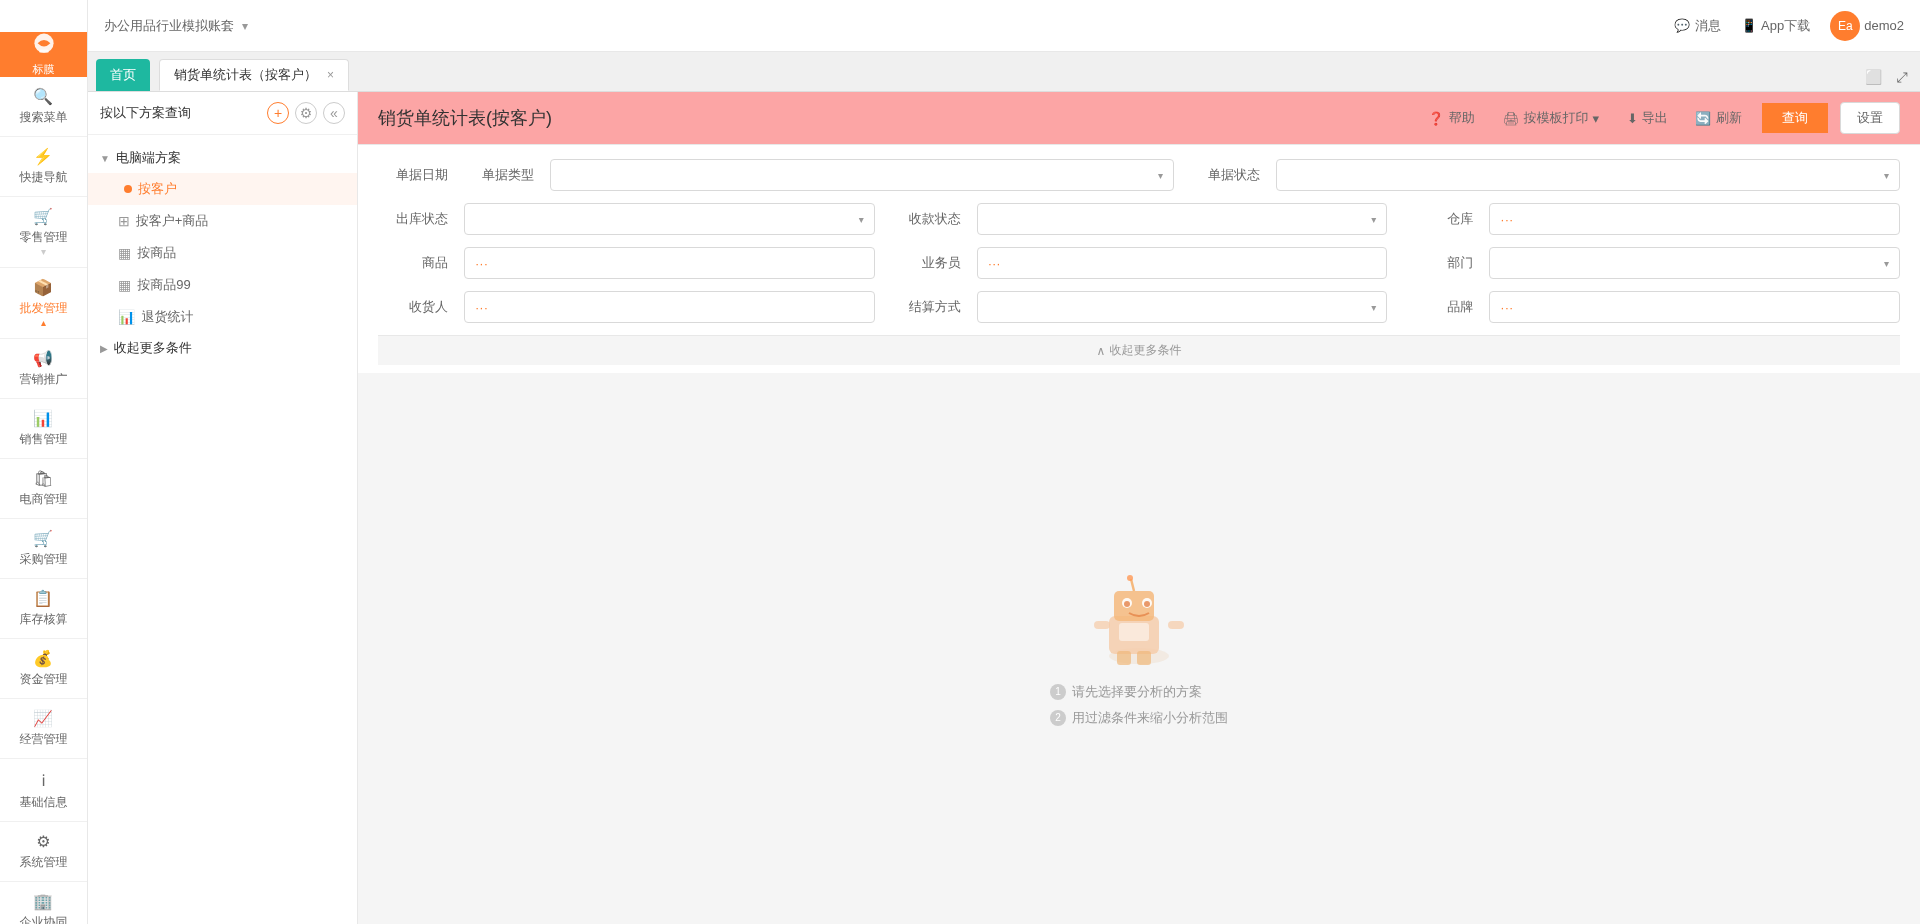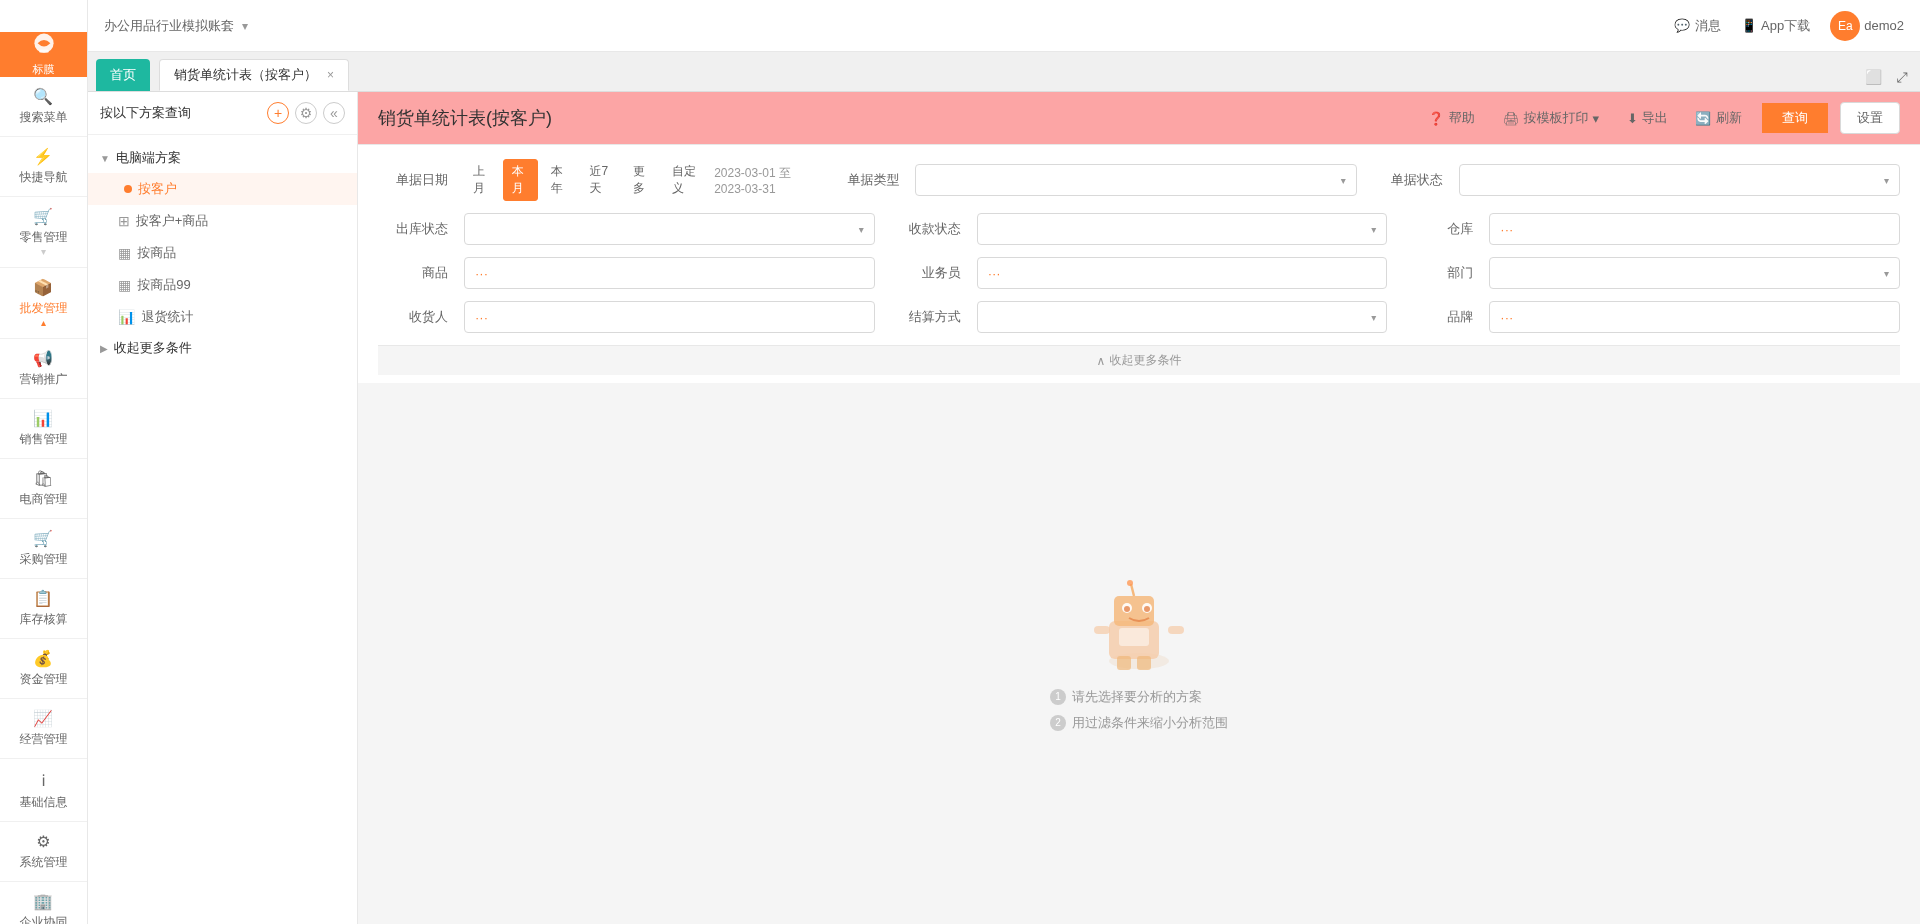--- a/index.html
+++ b/index.html
@@ -602,29 +602,20 @@
           </div>
           <button class="btn-primary">查询</button>
           <button class="btn-secondary">设置</button>
         </div>
       </div>
 
       <div class="filter-area">
 
         <div class="filter-row">
           <span class="filter-label">单据日期</span>
-          <div class="date-picker-group">
-            <span class="date-btn">上月</span>
-            <span class="date-btn active">本月</span>
-            <span class="date-btn">本年</span>
-            <span class="date-btn">近7天</span>
-            <span class="date-btn">更多</span>
-            <span class="date-btn">自定义</span>
-            <span class="date-range">2023-03-01 至 2023-03-31</span>
-          </div>
           <span class="filter-label">单据类型</span>
           <div class="filter-select" style="flex:1.2;">
             <span></span>
             <span class="select-arrow">▾</span>
           </div>
           <span class="filter-label">单据状态</span>
           <div class="filter-select" style="flex:1.2;">
             <span></span>
             <span class="select-arrow">▾</span>
           </div>

